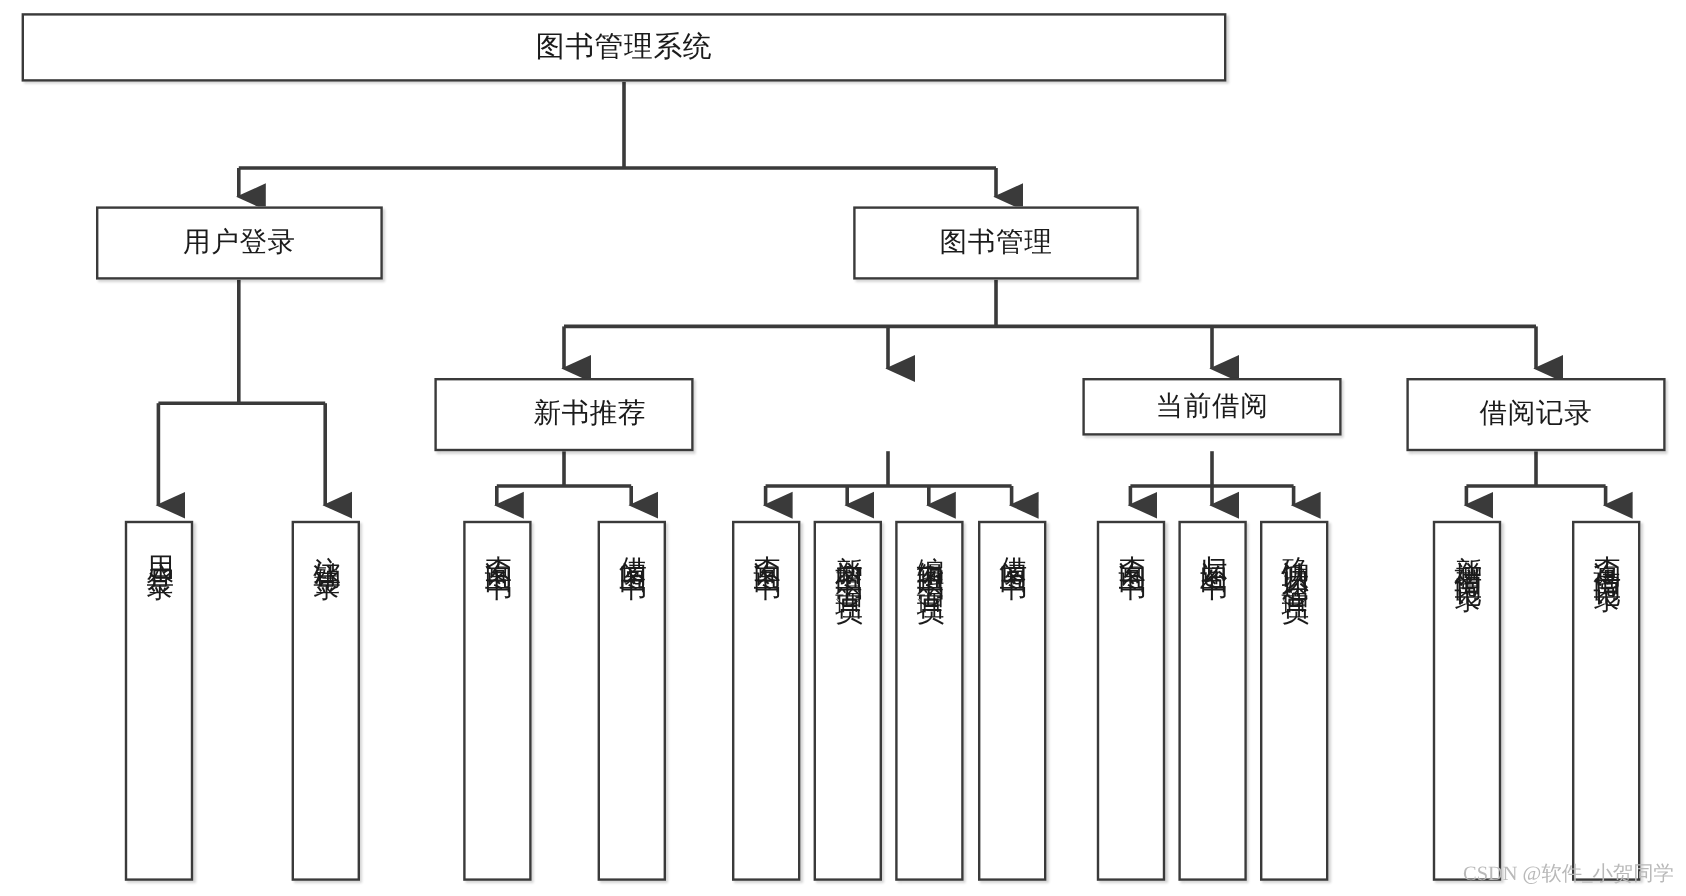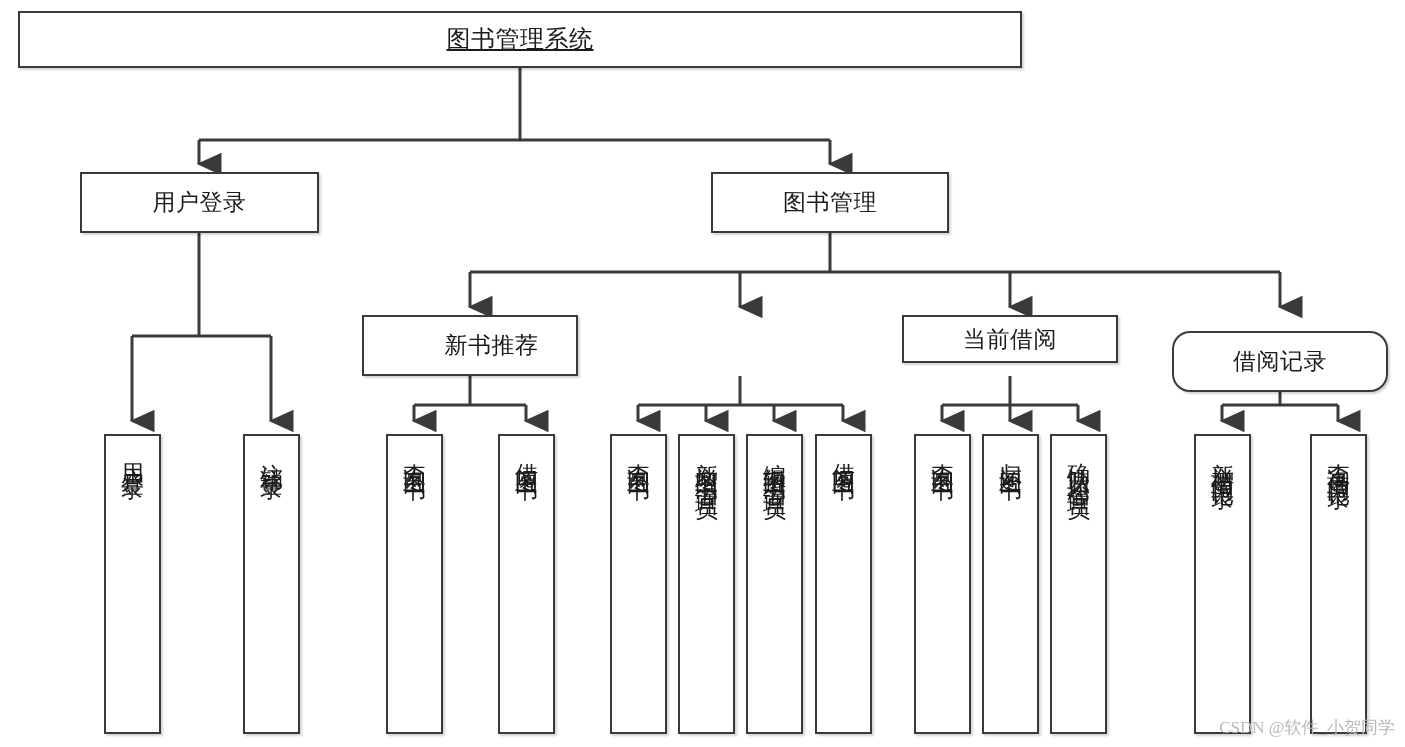--- a/index.html
+++ b/index.html
@@ -44,21 +44,20 @@
     line-height: 1.15;
     letter-spacing: 0.5px;
   }
   
   .node.horizontal .node-label {
     font-size: 23px;
     white-space: nowrap;
   }
   .node.root .node-label {
     font-size: 24px;
-    text-decoration: underline;
   }
   
   .node.vertical {
     align-items: flex-start;
     justify-content: center;
     padding-top: 9px;
   }
   .node.vertical .node-label {
     writing-mode: vertical-rl;
     text-orientation: upright;
@@ -146,21 +145,21 @@
   <div class="node horizontal" style="left:711px; top:172px; width:238px; height:61px;align-items:center;">
     <span class="node-label">图书管理</span>
   </div>
 
   <div class="node horizontal" style="left:362px; top:315px; width:216px; height:61px;padding-left:43px;">
     <span class="node-label">新书推荐</span>
   </div>
   <div class="node horizontal" style="left:902px; top:315px; width:216px; height:48px;">
     <span class="node-label">当前借阅</span>
   </div>
-  <div class="node horizontal" style="left:1172px; top:331px; width:216px; height:61px;border-radius:18px;">
+  <div class="node horizontal" style="left:1172px; top:315px; width:216px; height:61px;">
     <span class="node-label">借阅记录</span>
   </div>
 
   <div class="node vertical" style="left:104px; top:434px; width:57px; height:300px;">
     <span class="node-label">用户登录</span>
   </div>
   <div class="node vertical" style="left:243px; top:434px; width:57px; height:300px;">
     <span class="node-label">注销登录</span>
   </div>
 

